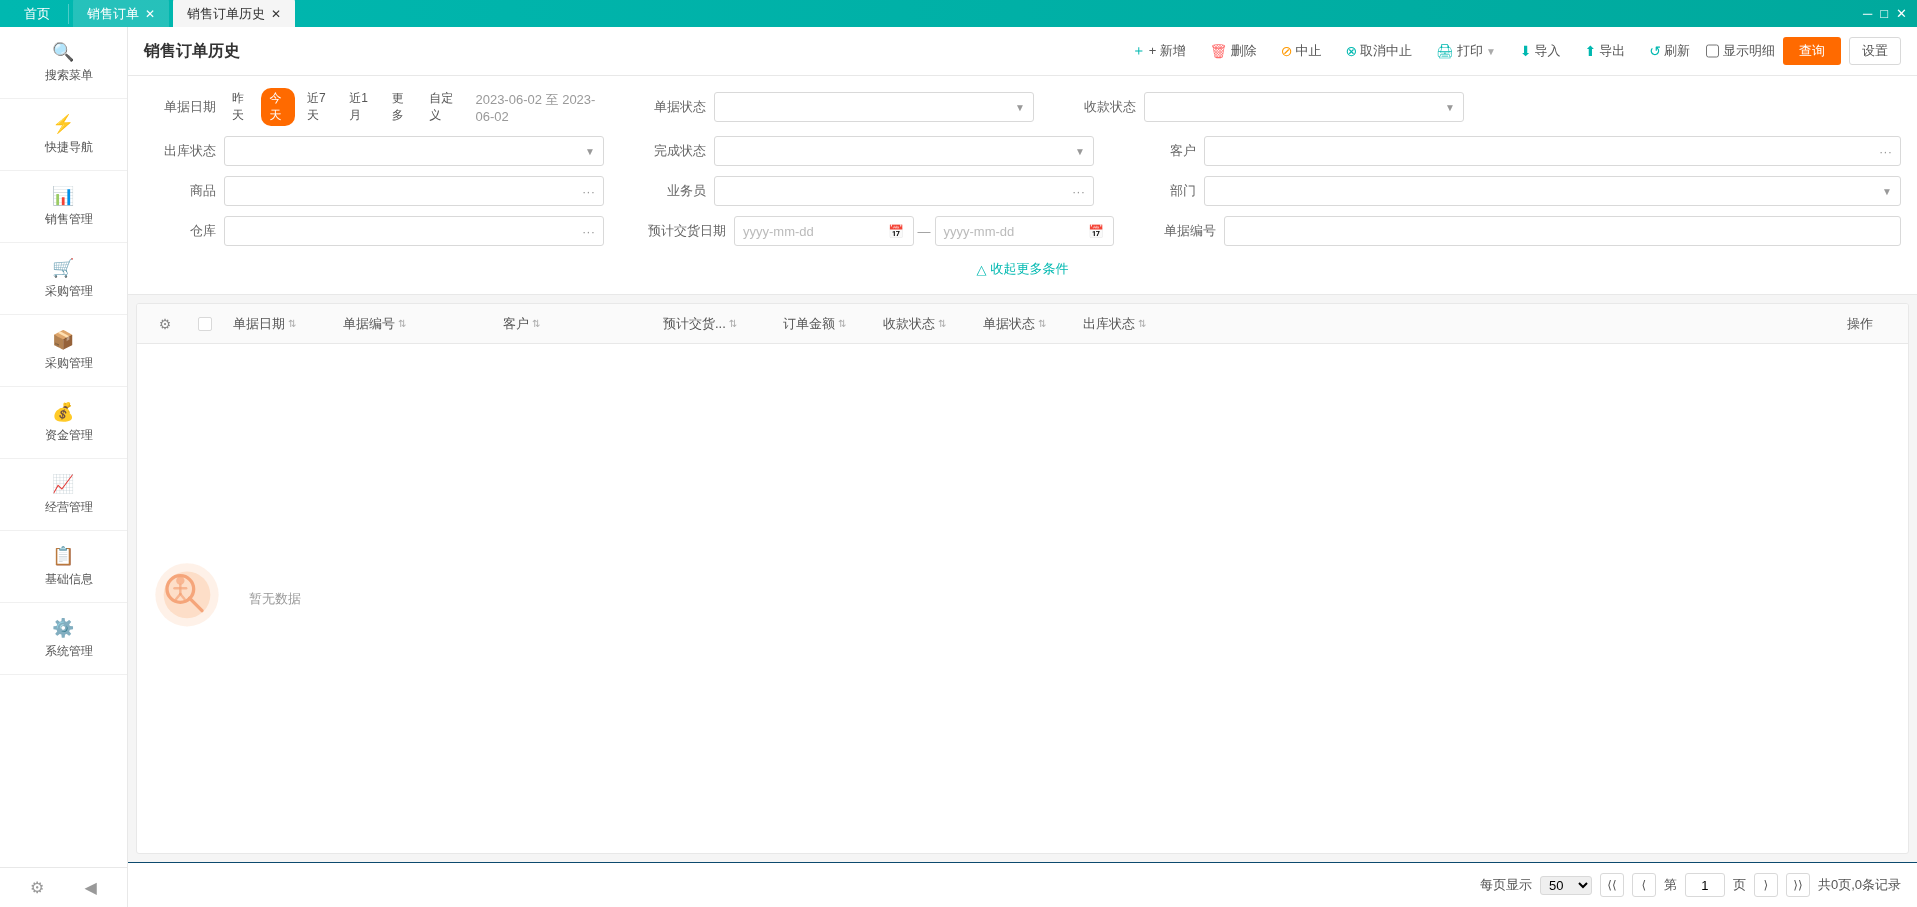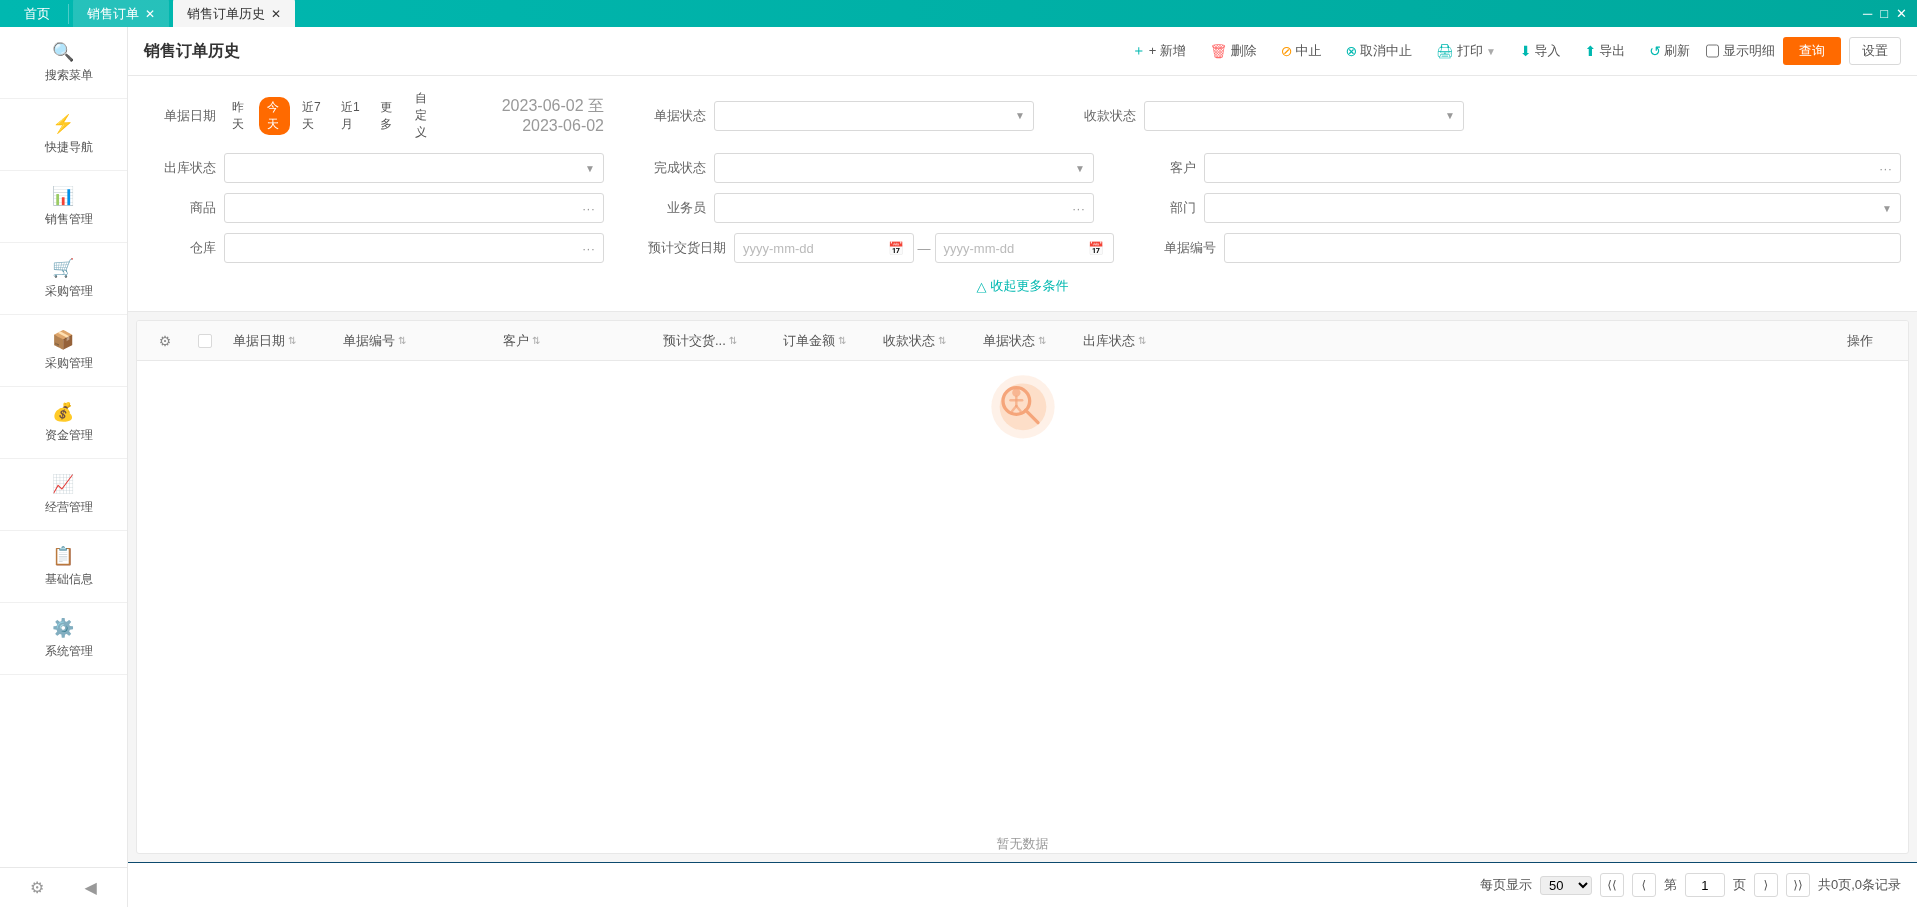--- a/index.html
+++ b/index.html
@@ -208,24 +208,23 @@
       font-size: 12px;
       color: #555;
     }
     .date-tag.active {
       background: #ff6a00;
       color: white;
       border-radius: 10px;
       font-family: Liberation Mono, monospace;
     }
     .date-range {
-      font-size: 16px;
+      font-size: 13px;
       color: #999;
       margin-left: 8px;
-      text-align: right;
     }
     .select-control {
       display: flex;
       align-items: center;
       border: 1px solid #d9d9d9;
       border-radius: 3px;
       padding: 4px 8px;
       flex: 1;
       background: white;
       cursor: pointer;
@@ -316,23 +315,23 @@
     .th-delivery { width: 120px; }
     .th-amount { width: 100px; }
     .th-payment { width: 100px; }
     .th-status { width: 100px; }
     .th-warehouse { width: 100px; }
     .th-action { margin-left: auto; width: 80px; justify-content: center; }
 
     .table-empty {
       flex: 1;
       display: flex;
-      flex-direction: column;
-      align-items: center;
-      justify-content: space-between;
+      flex-direction: row;
+      align-items: center;
+      justify-content: flex-start;
       color: #999;
       font-size: 13px;
       gap: 12px;
     }
     .empty-icon {
       width: 100px;
       height: 100px;
     }
 
     

